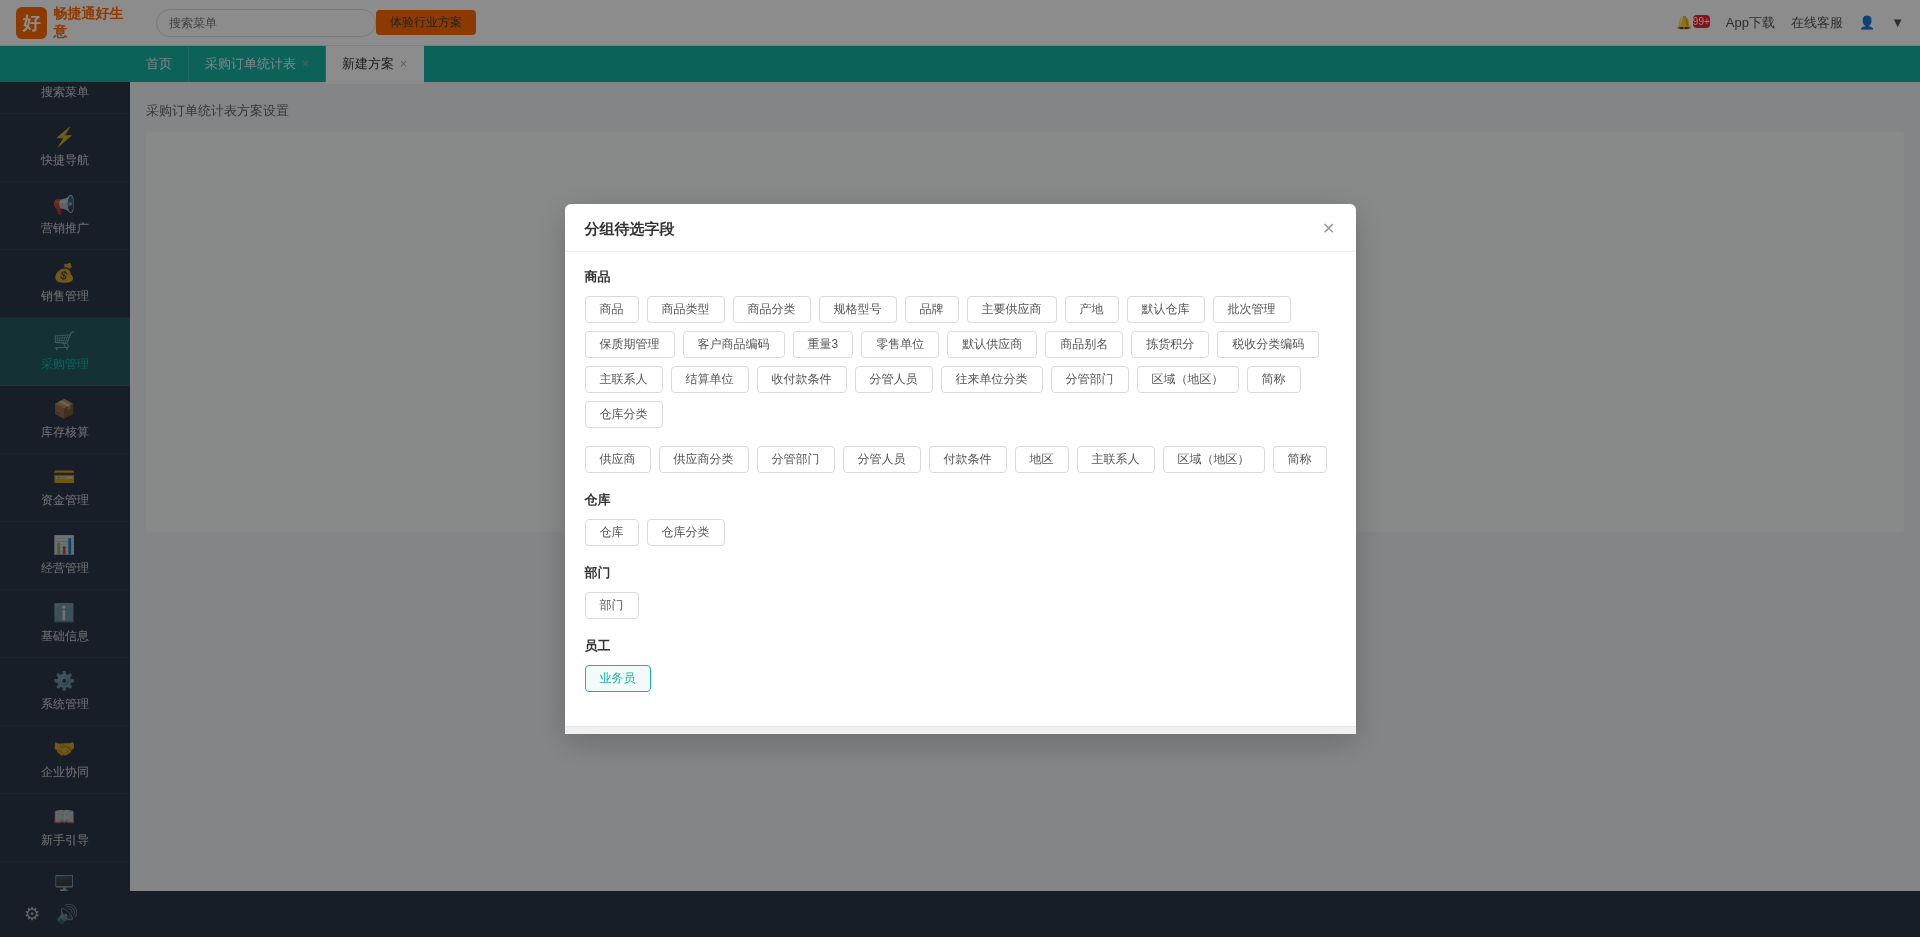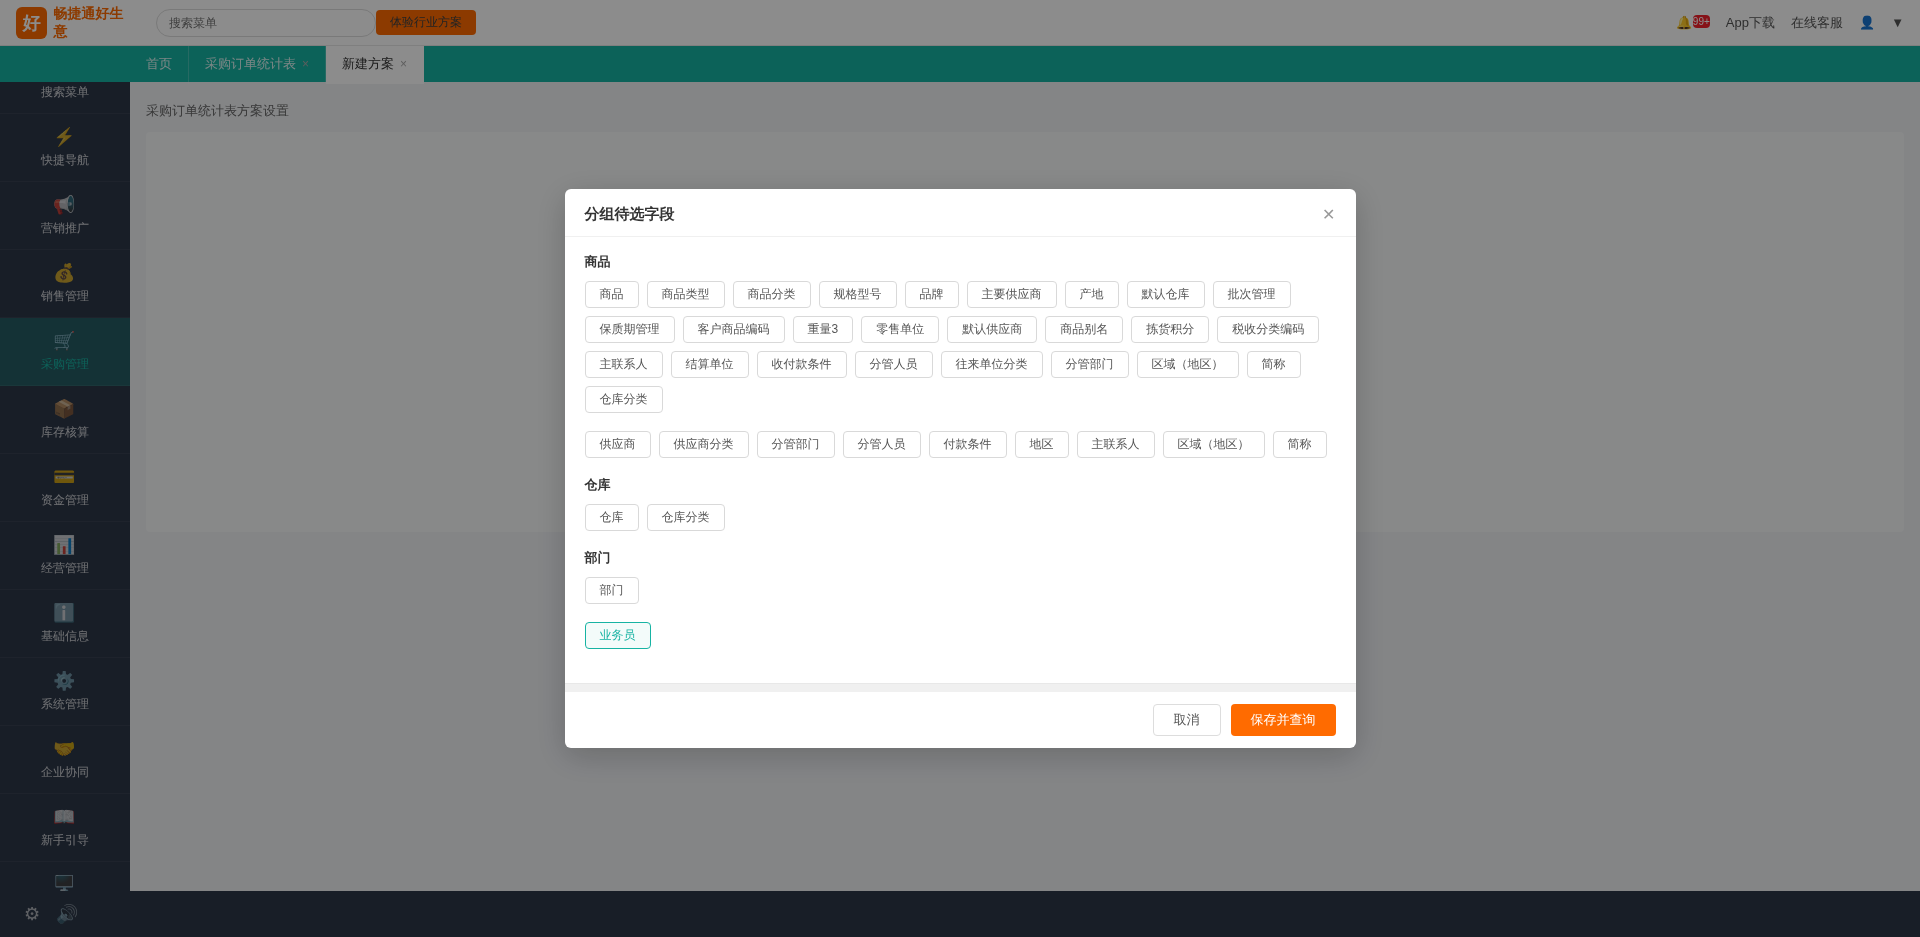--- a/index.html
+++ b/index.html
@@ -455,26 +455,23 @@
             <div class="field-tag">仓库分类</div>
           </div>
         </div>
         <div class="field-section">
           <div class="section-title">部门</div>
           <div class="field-tags">
             <div class="field-tag">部门</div>
           </div>
         </div>
         <div class="field-section">
+          <div class="section-title">员工</div>
           <div class="field-tags">
             <div class="field-tag active">业务员</div>
           </div>
         </div>
       </div>
 
     <div class="modal-hscroll"></div>
 
-    <div class="modal-footer">
-      <button class="btn-cancel">取消</button>
-      <button class="btn-confirm">保存并查询</button>
-    </div>
   </div>
 </div>
 
 </body></html>

